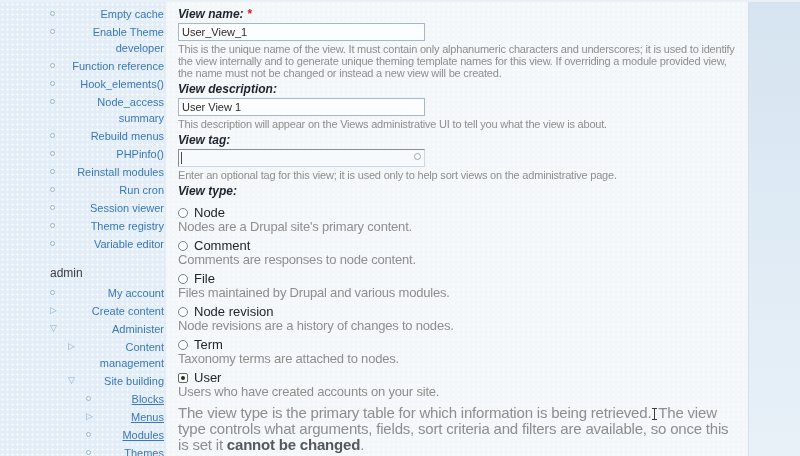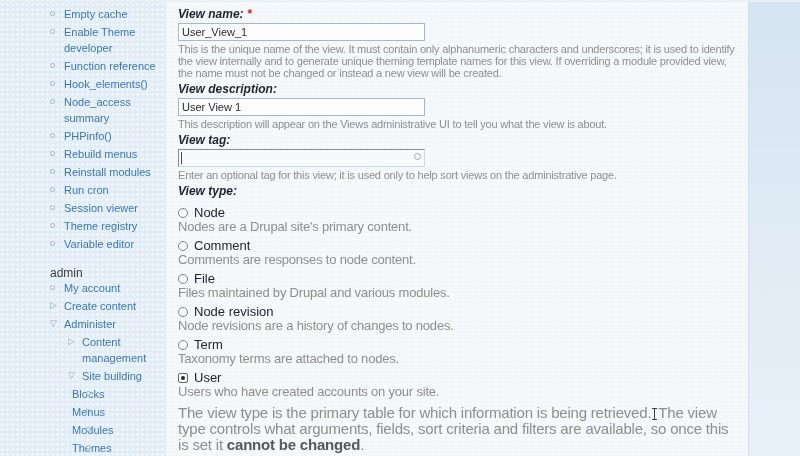--- a/index.html
+++ b/index.html
@@ -21,38 +21,39 @@
     background-size:5px 5px;
     padding-top:4px;
     flex:0 0 auto;
   }
   ul.menu { list-style:none; }
   .menu-item {
     position:relative;
     font-size:11px; line-height:16px;
     margin-bottom:2px;
     color:#3a78b5;
+    text-align:right;
   }
   .menu-item.level-1 { padding-left:64px; padding-right:2px; }
   .menu-item.level-2 { padding-left:82px; padding-right:2px; }
-  .menu-item.level-3 { padding-left:72px; padding-right:2px; }
+  .menu-item.level-3 { padding-left:72px; padding-right:2px;text-decoration:underline; }
   .menu-link { color:#3a78b5; text-decoration:none; cursor:pointer; }
   .bullet { position:absolute; display:inline-block; }
   .level-1 .bullet { left:50px; }
   .level-2 .bullet { left:68px; }
   .level-3 .bullet { left:86px; }
   .b-circle {
     width:5px; height:5px; top:5px;
     border:1px solid #98b2ca; border-radius:50%;
     background:rgba(255,255,255,.7);
   }
   .b-tri { font-size:9px; line-height:9px; top:3px; color:#8fadc9; }
   .admin-title {
     font-size:12px; line-height:14px; color:#3c3c3c;
-    padding-left:50px; margin-top:14px; 
+    padding-left:50px; margin-top:14px; margin-bottom:5px;
   }
 
   
   .content {
     width:582px; flex:0 0 auto;
     background-color:#f3f7f9;
     background-image: radial-gradient(rgba(255,255,255,.45) 1px, rgba(255,255,255,0) 1.3px);
     background-size:5px 5px;
     padding:6px 8px 0 12px;
   }
@@ -155,22 +156,22 @@
 
 <div class="page">
 
   <aside class="sidebar">
     <ul class="menu" id="devel-menu">
         <li class="menu-item level-1"><span class="bullet b-circle"></span><a class="menu-link">Empty cache</a></li>
         <li class="menu-item level-1"><span class="bullet b-circle"></span><a class="menu-link">Enable Theme developer</a></li>
         <li class="menu-item level-1"><span class="bullet b-circle"></span><a class="menu-link">Function reference</a></li>
         <li class="menu-item level-1"><span class="bullet b-circle"></span><a class="menu-link">Hook_elements()</a></li>
         <li class="menu-item level-1"><span class="bullet b-circle"></span><a class="menu-link">Node_access summary</a></li>
+        <li class="menu-item level-1"><span class="bullet b-circle"></span><a class="menu-link">Rebuild menus</a></li>
         <li class="menu-item level-1"><span class="bullet b-circle"></span><a class="menu-link">PHPinfo()</a></li>
-        <li class="menu-item level-1"><span class="bullet b-circle"></span><a class="menu-link">Rebuild menus</a></li>
         <li class="menu-item level-1"><span class="bullet b-circle"></span><a class="menu-link">Reinstall modules</a></li>
         <li class="menu-item level-1"><span class="bullet b-circle"></span><a class="menu-link">Run cron</a></li>
         <li class="menu-item level-1"><span class="bullet b-circle"></span><a class="menu-link">Session viewer</a></li>
         <li class="menu-item level-1"><span class="bullet b-circle"></span><a class="menu-link">Theme registry</a></li>
         <li class="menu-item level-1"><span class="bullet b-circle"></span><a class="menu-link">Variable editor</a></li>
       </ul>
     <div class="admin-title">admin</div>
     <ul class="menu" id="admin-menu">
         <li class="menu-item level-1"><span class="bullet b-circle"></span><a class="menu-link">My account</a></li>
         <li class="menu-item level-1"><span class="bullet b-tri">▷</span><a class="menu-link">Create content</a></li>

